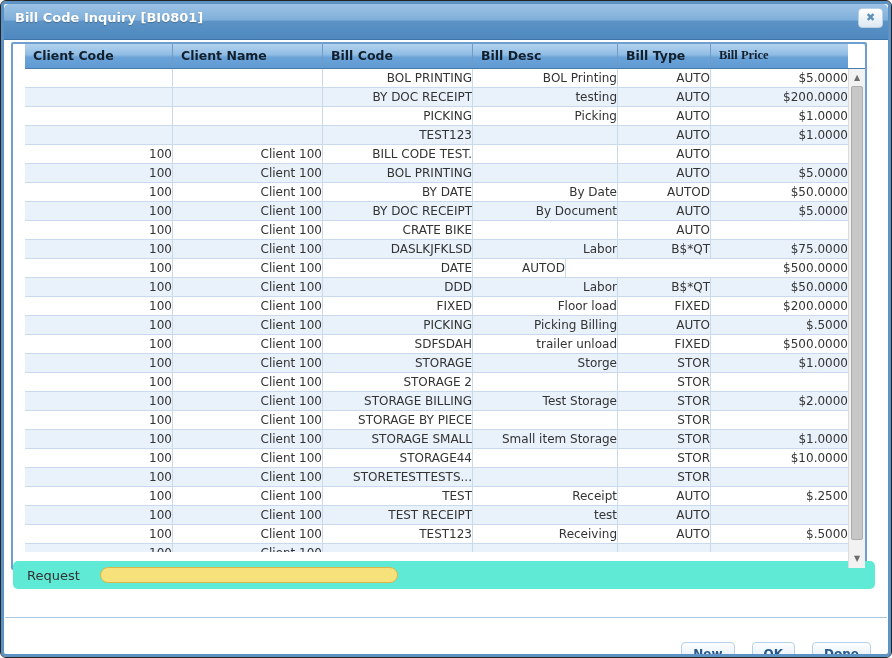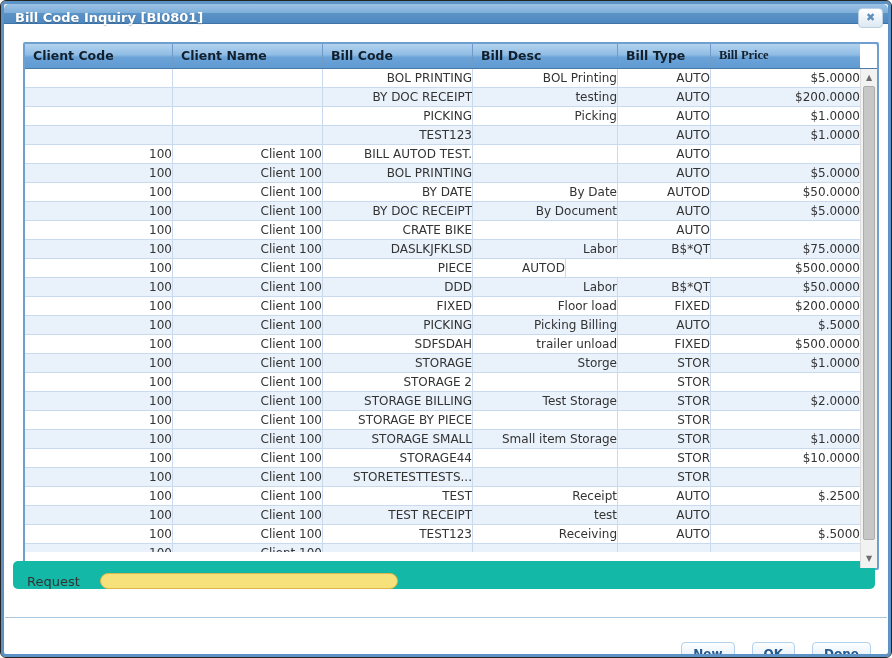--- a/index.html
+++ b/index.html
@@ -4,33 +4,33 @@
 <style>
   html,body{margin:0;padding:0;background:#fff;}
   *{box-sizing:border-box;}
   body{font-family:"DejaVu Sans","Liberation Sans",sans-serif;}
 
   .window{position:relative;width:892px;height:658px;background:#fff;overflow:hidden;}
   .frame-outer{position:absolute;inset:0;border:1px solid #242424;border-radius:6px;pointer-events:none;z-index:50;}
   .frame-inner{position:absolute;inset:1px;border:3px solid #5d92c4;border-radius:5px;pointer-events:none;z-index:50;}
 
   
-  .titlebar{position:absolute;top:4px;left:4px;right:4px;height:20px;
+  .titlebar{position:absolute;top:4px;left:4px;right:4px;height:36px;
     background:linear-gradient(#9dc2e5 0%,#7fb0da 45%,#5c93c6 50%,#4e88bf 100%);
     border-radius:5px 5px 0 0;border-bottom:1px solid #3e74a8;z-index:10;}
   .title{position:absolute;left:11px;top:6px;font-size:13px;font-weight:bold;color:#ffffff;
     text-shadow:0 1px 1px rgba(0,0,0,.25);}
   .close-btn{position:absolute;right:5px;top:4px;width:25px;height:20px;border:1px solid #b9cfe2;
     border-radius:4px;background:linear-gradient(#ffffff,#dde8f2);cursor:pointer;padding:0;
     color:#5f8fb9;font-weight:bold;font-size:11px;line-height:18px;text-align:center;
     font-family:"DejaVu Sans",sans-serif;}
 
   
-  .grid{position:absolute;top:42px;left:23px;width:856px;height:528px;
-    border:2px solid #6f9fce;border-radius:2px;background:#fff;}
+  .grid{position:absolute;top:42px;left:11px;width:856px;height:528px;
+    border:2px solid #6f9fce;border-radius:2px;background:#fff;padding-left:12px;}
   .grid-header{display:flex;height:25px;
     background:linear-gradient(#b4d3ee 0%,#8fbce4 45%,#6ba3d8 55%,#5f9bd3 100%);
     border-bottom:1px solid #4a7cab;}
   .hcell{font-size:12.5px;font-weight:bold;color:#121f2c;padding:4px 0 0 8px;
     border-right:1px solid #6f9bc6;white-space:nowrap;overflow:hidden;}
   .hcell.c5{border-right:none;font-family:Liberation Serif, serif;}
   .hcap{width:17px;background:#ffffff;border-radius:0 3px 0 0;}
   .grid-body{position:relative;height:483px;overflow:hidden;}
   .grow{display:flex;height:19px;border-bottom:1px solid #c9daee;background:#ffffff;width:calc(100% - 17px);text-align:right;}
   .grow:nth-child(even){background:#e9f1fb;}
@@ -43,22 +43,22 @@
   .vscroll{position:absolute;top:25px;right:0;bottom:0;width:17px;background:#f2f2f2;
     border-left:1px solid #dcdcdc;z-index:5;}
   .scroll-up,.scroll-down{position:absolute;left:0;right:0;height:16px;text-align:center;
     color:#6e6e6e;font-size:8px;line-height:16px;cursor:pointer;}
   .scroll-up{top:1px;}
   .scroll-down{bottom:1px;}
   .scroll-thumb{position:absolute;left:2px;right:2px;top:17px;bottom:28px;background:#c7c7c7;
     border:1px solid #adadad;border-radius:2px;cursor:pointer;}
 
   
-  .request-bar{position:absolute;top:561px;left:13px;width:862px;height:28px;background:#14b8a6;
-    border-radius:5px;display:flex;align-items:flex-end;}
+  .request-bar{position:absolute;top:561px;left:13px;width:862px;height:28px;background:#5eead4;
+    border-radius:5px;display:flex;align-items:center;}
   .request-label{font-size:13px;color:#333;margin-left:14px;}
   .request-input{margin-left:20px;width:298px;height:16px;background:#f6e17b;
     border:1px solid #ddb54b;border-radius:8px;outline:none;padding:0 8px;font-size:12px;color:#333;}
 
   
   .footer-sep{position:absolute;top:617px;left:5px;right:5px;height:1px;background:#a9c8e0;}
   .footer{position:absolute;top:626px;right:21px;display:flex;gap:17px;margin-top:16px;}
   .btn{height:22px;padding:2px 11px 0 11px;border:1px solid #b3d1ea;border-radius:4px;
     background:linear-gradient(#fdfefe,#ddebf8);color:#26598e;font-weight:bold;font-size:12px;
     font-family:"DejaVu Sans",sans-serif;cursor:pointer;}
@@ -113,21 +113,21 @@
           <div class="gcell c0"></div>
           <div class="gcell c1"></div>
           <div class="gcell c2">TEST123</div>
           <div class="gcell c3"></div>
           <div class="gcell c4">AUTO</div>
           <div class="gcell c5">$1.0000</div>
         </div>
         <div class="grow">
           <div class="gcell c0">100</div>
           <div class="gcell c1">Client 100</div>
-          <div class="gcell c2">BILL AUTOD TEST.</div>
+          <div class="gcell c2">BILL CODE TEST.</div>
           <div class="gcell c3"></div>
           <div class="gcell c4">AUTO</div>
           <div class="gcell c5"></div>
         </div>
         <div class="grow">
           <div class="gcell c0">100</div>
           <div class="gcell c1">Client 100</div>
           <div class="gcell c2">BOL PRINTING</div>
           <div class="gcell c3"></div>
           <div class="gcell c4">AUTO</div>
@@ -161,21 +161,21 @@
           <div class="gcell c0">100</div>
           <div class="gcell c1">Client 100</div>
           <div class="gcell c2">DASLKJFKLSD</div>
           <div class="gcell c3">Labor</div>
           <div class="gcell c4">B$*QT</div>
           <div class="gcell c5">$75.0000</div>
         </div>
         <div class="grow">
           <div class="gcell c0">100</div>
           <div class="gcell c1">Client 100</div>
-          <div class="gcell c2">PIECE</div>
+          <div class="gcell c2">DATE</div>
           <div class="gcell c4">AUTOD</div>
           <div class="gcell c5">$500.0000</div>
         </div>
         <div class="grow">
           <div class="gcell c0">100</div>
           <div class="gcell c1">Client 100</div>
           <div class="gcell c2">DDD</div>
           <div class="gcell c3">Labor</div>
           <div class="gcell c4">B$*QT</div>
           <div class="gcell c5">$50.0000</div>

